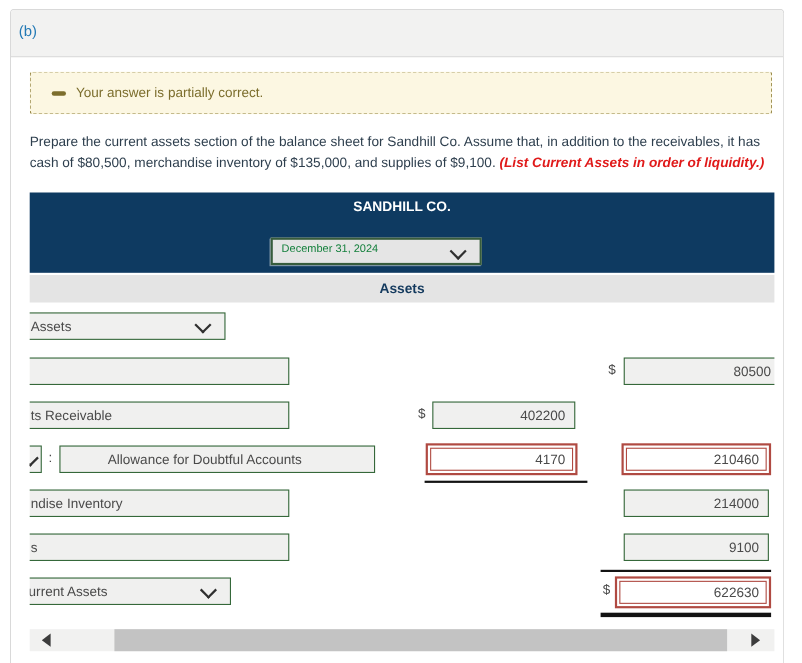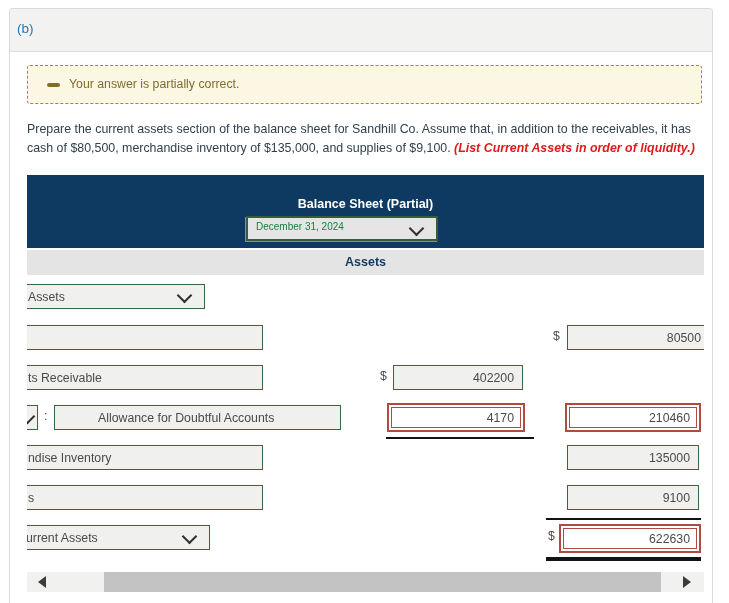--- a/index.html
+++ b/index.html
@@ -97,21 +97,21 @@
   </div>
 
   <div class="feedback">
     <span class="minus-icon"></span>
     <span class="feedback-text">Your answer is partially correct.</span>
   </div>
 
   <p class="instruction"><span>Prepare the current assets section of the balance sheet for Sandhill Co. Assume that, in addition to the receivables, it has cash of $80,500, merchandise inventory of $135,000, and supplies of $9,100. </span><span class="red-note">(List Current Assets in order of liquidity.)</span></p>
 
   <div class="navy">
-    <div class="navy-t navy-t2">Balance Sheet (Partial)</div>
+    <div class="navy-t navy-t1">SANDHILL CO.</div>
     <div class="date-drop">
       <span class="date-text">December 31, 2024</span>
       <span class="chev"></span>
     </div>
   </div>
 
   <div class="assets-bar">Assets</div>
 
   <div class="sheet">
 
@@ -148,21 +148,21 @@
     </div>
     <div class="redwrap" style="left:538px;top:122px;width:136px;">
       <div class="redinner">210460</div>
     </div>
     <div class="line" style="left:359px;top:156px;width:148px;height:2px;"></div>
 
     <div class="ipt name" style="left:-80px;top:164px;width:316px;padding-left:80px;">
       <span>ndise Inventory</span>
     </div>
     <div class="ipt amt" style="left:540px;top:164px;width:132px;">
-      <span>135000</span>
+      <span>214000</span>
     </div>
 
     <div class="ipt name" style="left:-80px;top:204px;width:316px;padding-left:80px;">
       <span>s</span>
     </div>
     <div class="ipt amt" style="left:540px;top:204px;width:132px;">
       <span>9100</span>
     </div>
 
     <div class="line" style="left:519px;top:237px;width:155px;height:2px;"></div>

